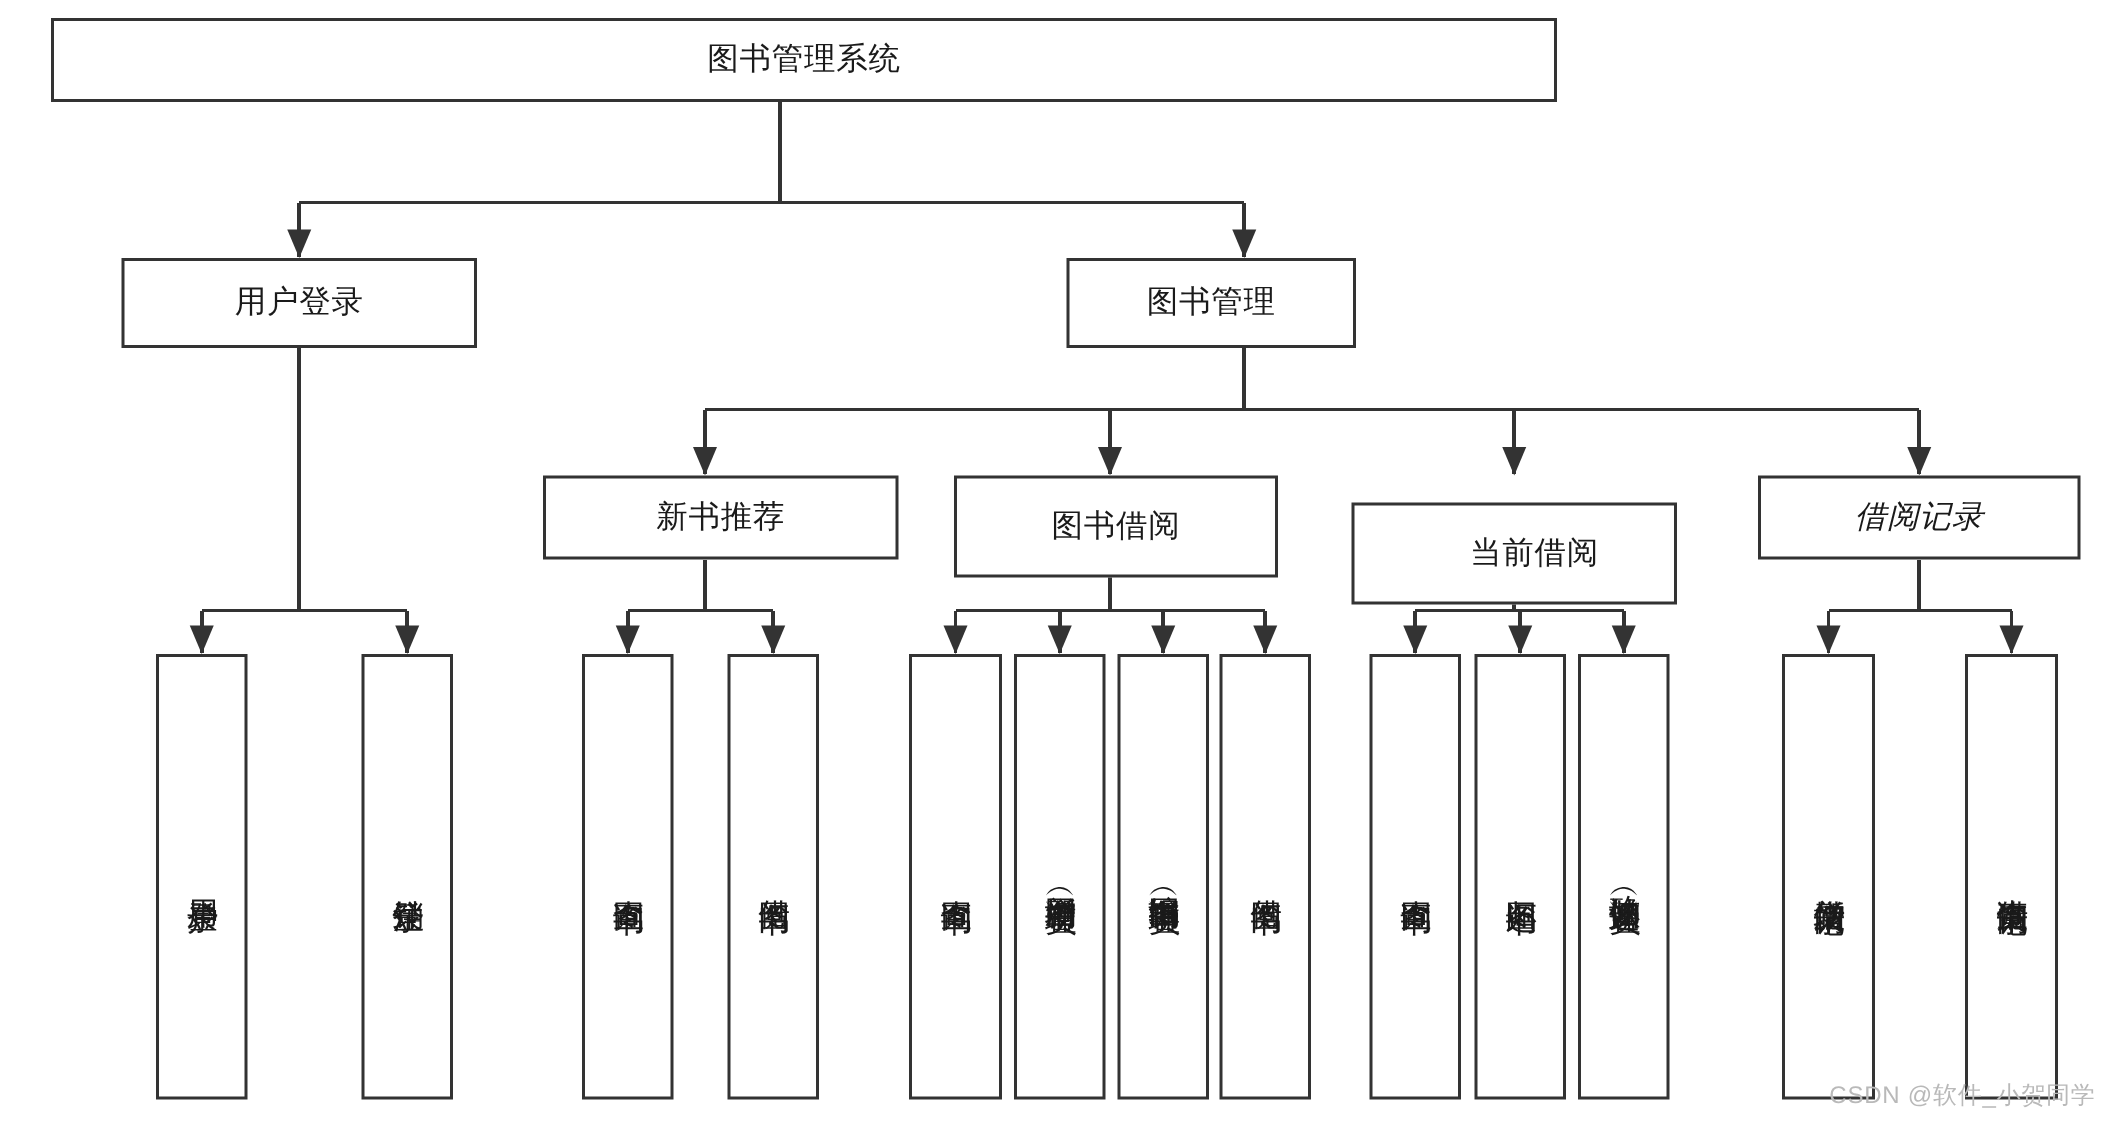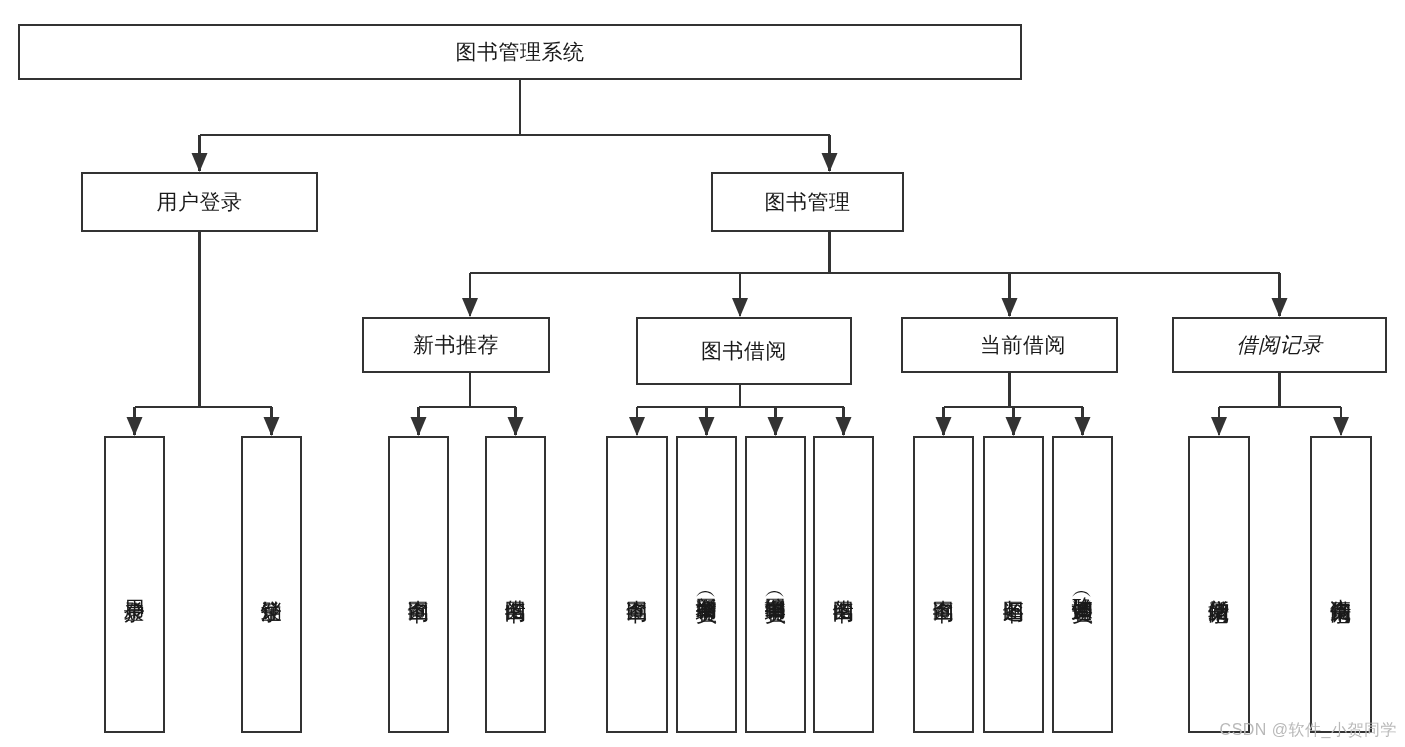--- a/index.html
+++ b/index.html
@@ -115,36 +115,36 @@
       <line x1="1082.5" y1="407" x2="1082.5" y2="435" stroke="#333333" stroke-width="2.6" shape-rendering="crispEdges"></line>
       <polygon points="1074.5,417 1090.5,417 1082.5,436" fill="#333333"></polygon>
       <line x1="1279.5" y1="373" x2="1279.5" y2="407" stroke="#333333" stroke-width="2.6" shape-rendering="crispEdges"></line>
       <line x1="1219" y1="407" x2="1341" y2="407" stroke="#333333" stroke-width="2.6" shape-rendering="crispEdges"></line>
       <line x1="1219" y1="407" x2="1219" y2="435" stroke="#333333" stroke-width="2.6" shape-rendering="crispEdges"></line>
       <polygon points="1211,417 1227,417 1219,436" fill="#333333"></polygon>
       <line x1="1341" y1="407" x2="1341" y2="435" stroke="#333333" stroke-width="2.6" shape-rendering="crispEdges"></line>
       <polygon points="1333,417 1349,417 1341,436" fill="#333333"></polygon>
     </svg>
   <div id="nodes">
-      <div class="node" style="left: 18px; top: 12px; width: 1004px; height: 56px; margin-top: 12px;">
+      <div class="node" style="left: 34px; top: 12px; width: 1004px; height: 56px;">
         <span class="label">图书管理系统</span>
       </div>
       <div class="node" style="left: 81px; top: 172px; width: 237px; height: 60px;">
         <span class="label">用户登录</span>
       </div>
       <div class="node" style="left: 711px; top: 172px; width: 193px; height: 60px;">
         <span class="label">图书管理</span>
       </div>
-      <div class="node" style="left: 362px; top: 317px; width: 188px; height: 56px;">
+      <div class="node" style="left: 362px; top: 317px; width: 237px; height: 56px;">
         <span class="label">新书推荐</span>
       </div>
       <div class="node" style="left: 636px; top: 317px; width: 216px; height: 68px;">
         <span class="label">图书借阅</span>
       </div>
-      <div class="node" style="left: 901px; top: 317px; width: 217px; height: 56px; padding-left: 27px;">
+      <div class="node" style="left: 901px; top: 335px; width: 217px; height: 68px; padding-left: 27px;">
         <span class="label">当前借阅</span>
       </div>
       <div class="node" style="left: 1172px; top: 317px; width: 215px; height: 56px; font-style: italic;">
         <span class="label">借阅记录</span>
       </div>
       <div class="node vertical" style="left: 104px; top: 436px; width: 61px; height: 297px;">
         <span class="label">用户登录</span>
       </div>
       <div class="node vertical" style="left: 241px; top: 436px; width: 61px; height: 297px;">
         <span class="label">注销登录</span>

